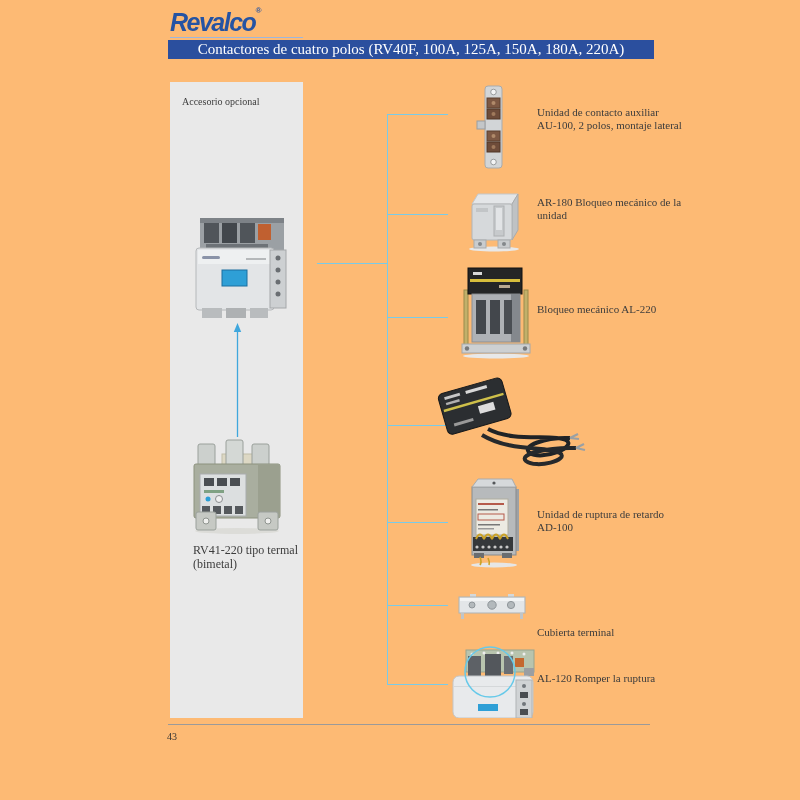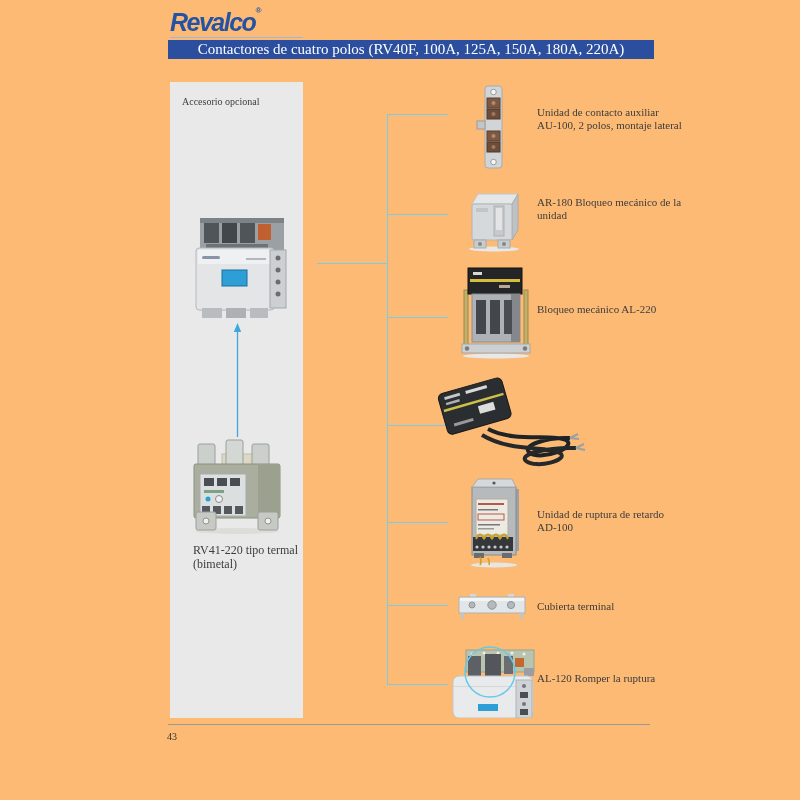--- a/index.html
+++ b/index.html
@@ -43,21 +43,21 @@
   .acc-img-2{left:464px;top:188px;width:60px;height:64px;}
   .acc-img-3{left:461px;top:264px;width:70px;height:96px;}
   .acc-img-4{left:430px;top:377px;width:160px;height:95px;}
   .acc-img-5{left:468px;top:475px;width:55px;height:95px;}
   .acc-img-6{left:456px;top:590px;width:72px;height:32px;}
   .acc-img-7{left:452px;top:646px;width:85px;height:72px;}
 
   .acc-label{position:absolute;left:537px;width:180px;font-size:11px;line-height:1.22;
         white-space:pre-line;color:#3c3c3c;}
   .lbl-1{top:106px;} .lbl-2{top:196px;} .lbl-3{top:303px;} .lbl-4{top:395px;}
-  .lbl-5{top:508px;} .lbl-6{top:600px;} .lbl-7{top:672px;}
+  .lbl-5{top:508px;} .lbl-6{top:626px;} .lbl-7{top:672px;}
 
   .footer-line{position:absolute;left:168px;top:724px;width:482px;height:1px;background:#9a9a9a;}
   .page-number{position:absolute;left:167px;top:731px;font-size:10px;color:#333;}
 </style>
 </head>
 <body>
 
 <div class="page">
 
   <div class="logo"><span>Revalco</span><sup>®</sup></div>

